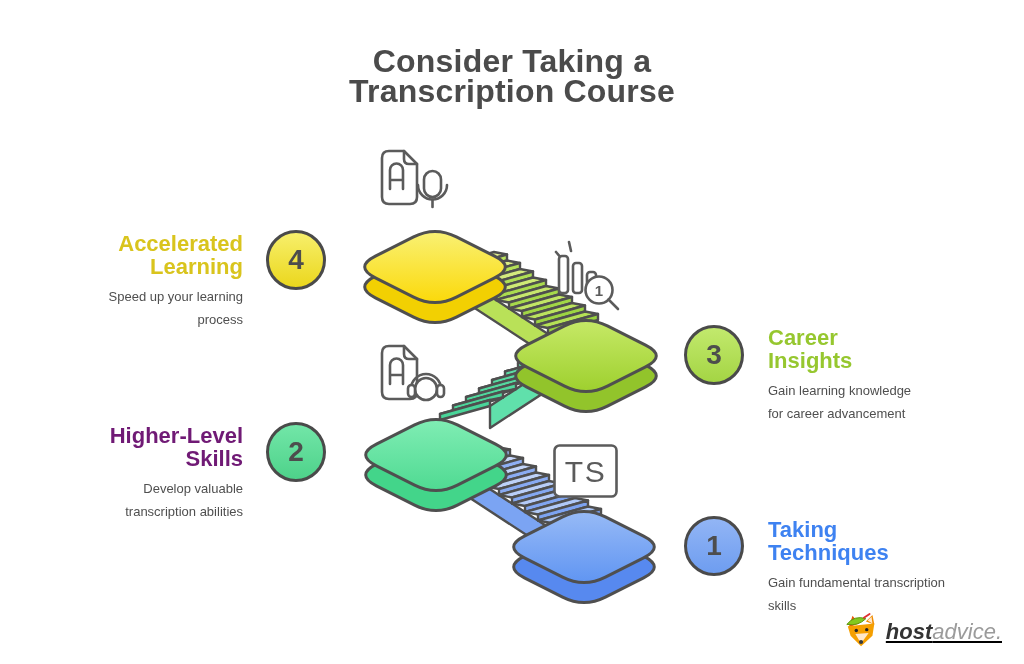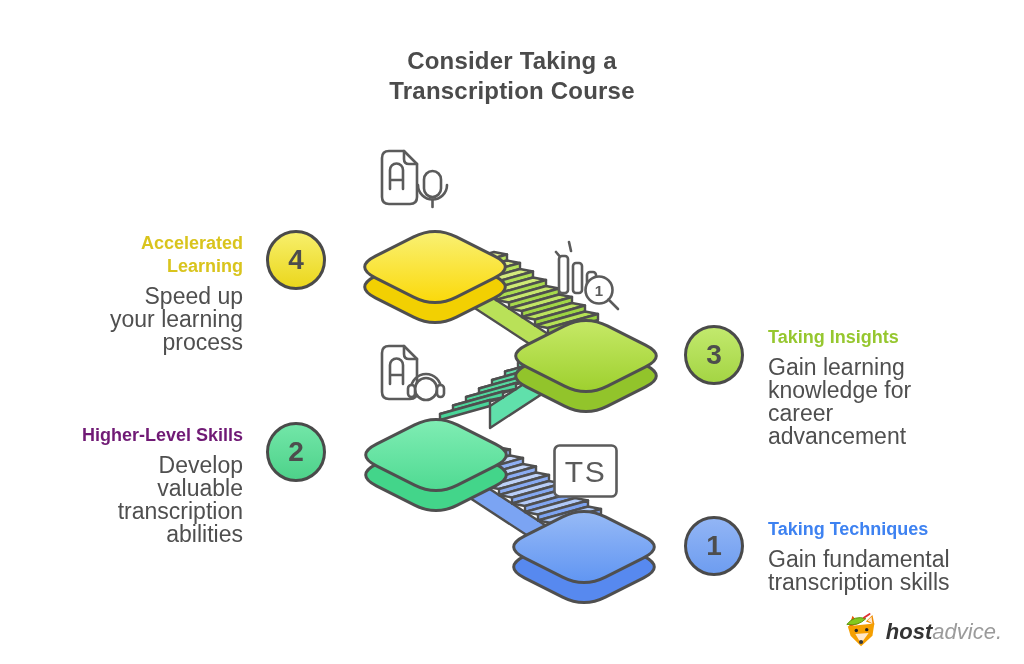--- a/index.html
+++ b/index.html
@@ -1,45 +1,45 @@
 <!DOCTYPE html>
 <html><head>
 <meta charset="utf-8">
 <style>
   html,body{margin:0;padding:0;background:#fff;}
   #canvas{position:relative;width:1024px;height:664px;background:#ffffff;overflow:hidden;
           font-family:"Liberation Sans",sans-serif;}
   svg.scene{position:absolute;left:0;top:0;width:1024px;height:664px;}
 
   .main-title{position:absolute;top:46px;left:0;width:100%;text-align:center;
-              font-size:24px;font-weight:bold;color:#4B4B4B;line-height:30px;letter-spacing:0.2px;}
+              font-size:32px;font-weight:bold;color:#4B4B4B;line-height:30px;letter-spacing:0.2px;}
 
   .step-label{position:absolute;}
   .step-label.align-right{text-align:right;}
   .step-label.align-left{text-align:left;}
-  .step-title{font-size:18px;font-weight:bold;line-height:23px;margin:0 0 7px 0;}
-  .step-desc{font-size:23px;line-height:23px;color:#4F4F4F;}
+  .step-title{font-size:22px;font-weight:bold;line-height:23px;margin:0 0 7px 0;}
+  .step-desc{font-size:13px;line-height:23px;color:#4F4F4F;}
   .t1{color:#3E82F1;} .t2{color:#701a75;} .t3{color:#96C72F;} .t4{color:#D9C41D;}
 
   .num-circle{position:absolute;width:60px;height:60px;border-radius:50%;
               border:3px solid #4A4A4A;box-sizing:border-box;display:flex;
               align-items:center;justify-content:center;
               font-size:28px;font-weight:bold;color:#4D4D4D;}
   .c1{background:linear-gradient(180deg,#92B5F5 0%,#6E9DF0 100%);}
   .c2{background:linear-gradient(180deg,#72E6A8 0%,#4ED28A 100%);}
   .c3{background:linear-gradient(180deg,#C2E96D 0%,#A4D544 100%);}
   .c4{background:linear-gradient(180deg,#F7EF6B 0%,#EBD71D 100%);}
 
   .outline{stroke:#4F4F4F;stroke-width:3;stroke-linejoin:round;}
   .icon-line{stroke:#5B5B5B;stroke-width:2.6;stroke-linecap:round;stroke-linejoin:round;}
   .nf{fill:none;}
   .wf{fill:#ffffff;}
   .icon-text{fill:#5B5B5B;font-family:"Liberation Sans",sans-serif;}
 
-  .logo{position:absolute;right:22px;top:612px;display:flex;align-items:center;gap:5px;}
+  .logo{position:absolute;right:22px;top:612px;display:flex;align-items:center;gap:5px;text-decoration:underline;}
   .logo-text{font-style:italic;font-size:22px;line-height:40px;}
   .logo-text .lb{font-weight:bold;color:#333333;}
   .logo-text .ll{font-weight:normal;color:#9B9B9B;}
 </style>
 </head>
 <body>
 
 <div id="canvas">
 
   <svg class="scene" viewBox="0 0 1024 664">
@@ -183,21 +183,21 @@
     <div class="step-desc">Speed up your learning process</div>
   </div>
   <div class="num-circle c4" style="left:266px;top:230px;">
     <span>4</span>
   </div>
 
   <div class="num-circle c3" style="left:684px;top:325px;">
     <span>3</span>
   </div>
   <div class="step-label align-left" style="top:326px;left:768px;width:155px;">
-    <div class="step-title t3">Taking Insights</div>
+    <div class="step-title t3">Career Insights</div>
     <div class="step-desc">Gain learning knowledge for career advancement</div>
   </div>
 
   <div class="step-label align-right" style="top:424px;left:75px;width:168px;">
     <div class="step-title t2">Higher-Level Skills</div>
     <div class="step-desc">Develop valuable transcription abilities</div>
   </div>
   <div class="num-circle c2" style="left:266px;top:422px;">
     <span>2</span>
   </div>

